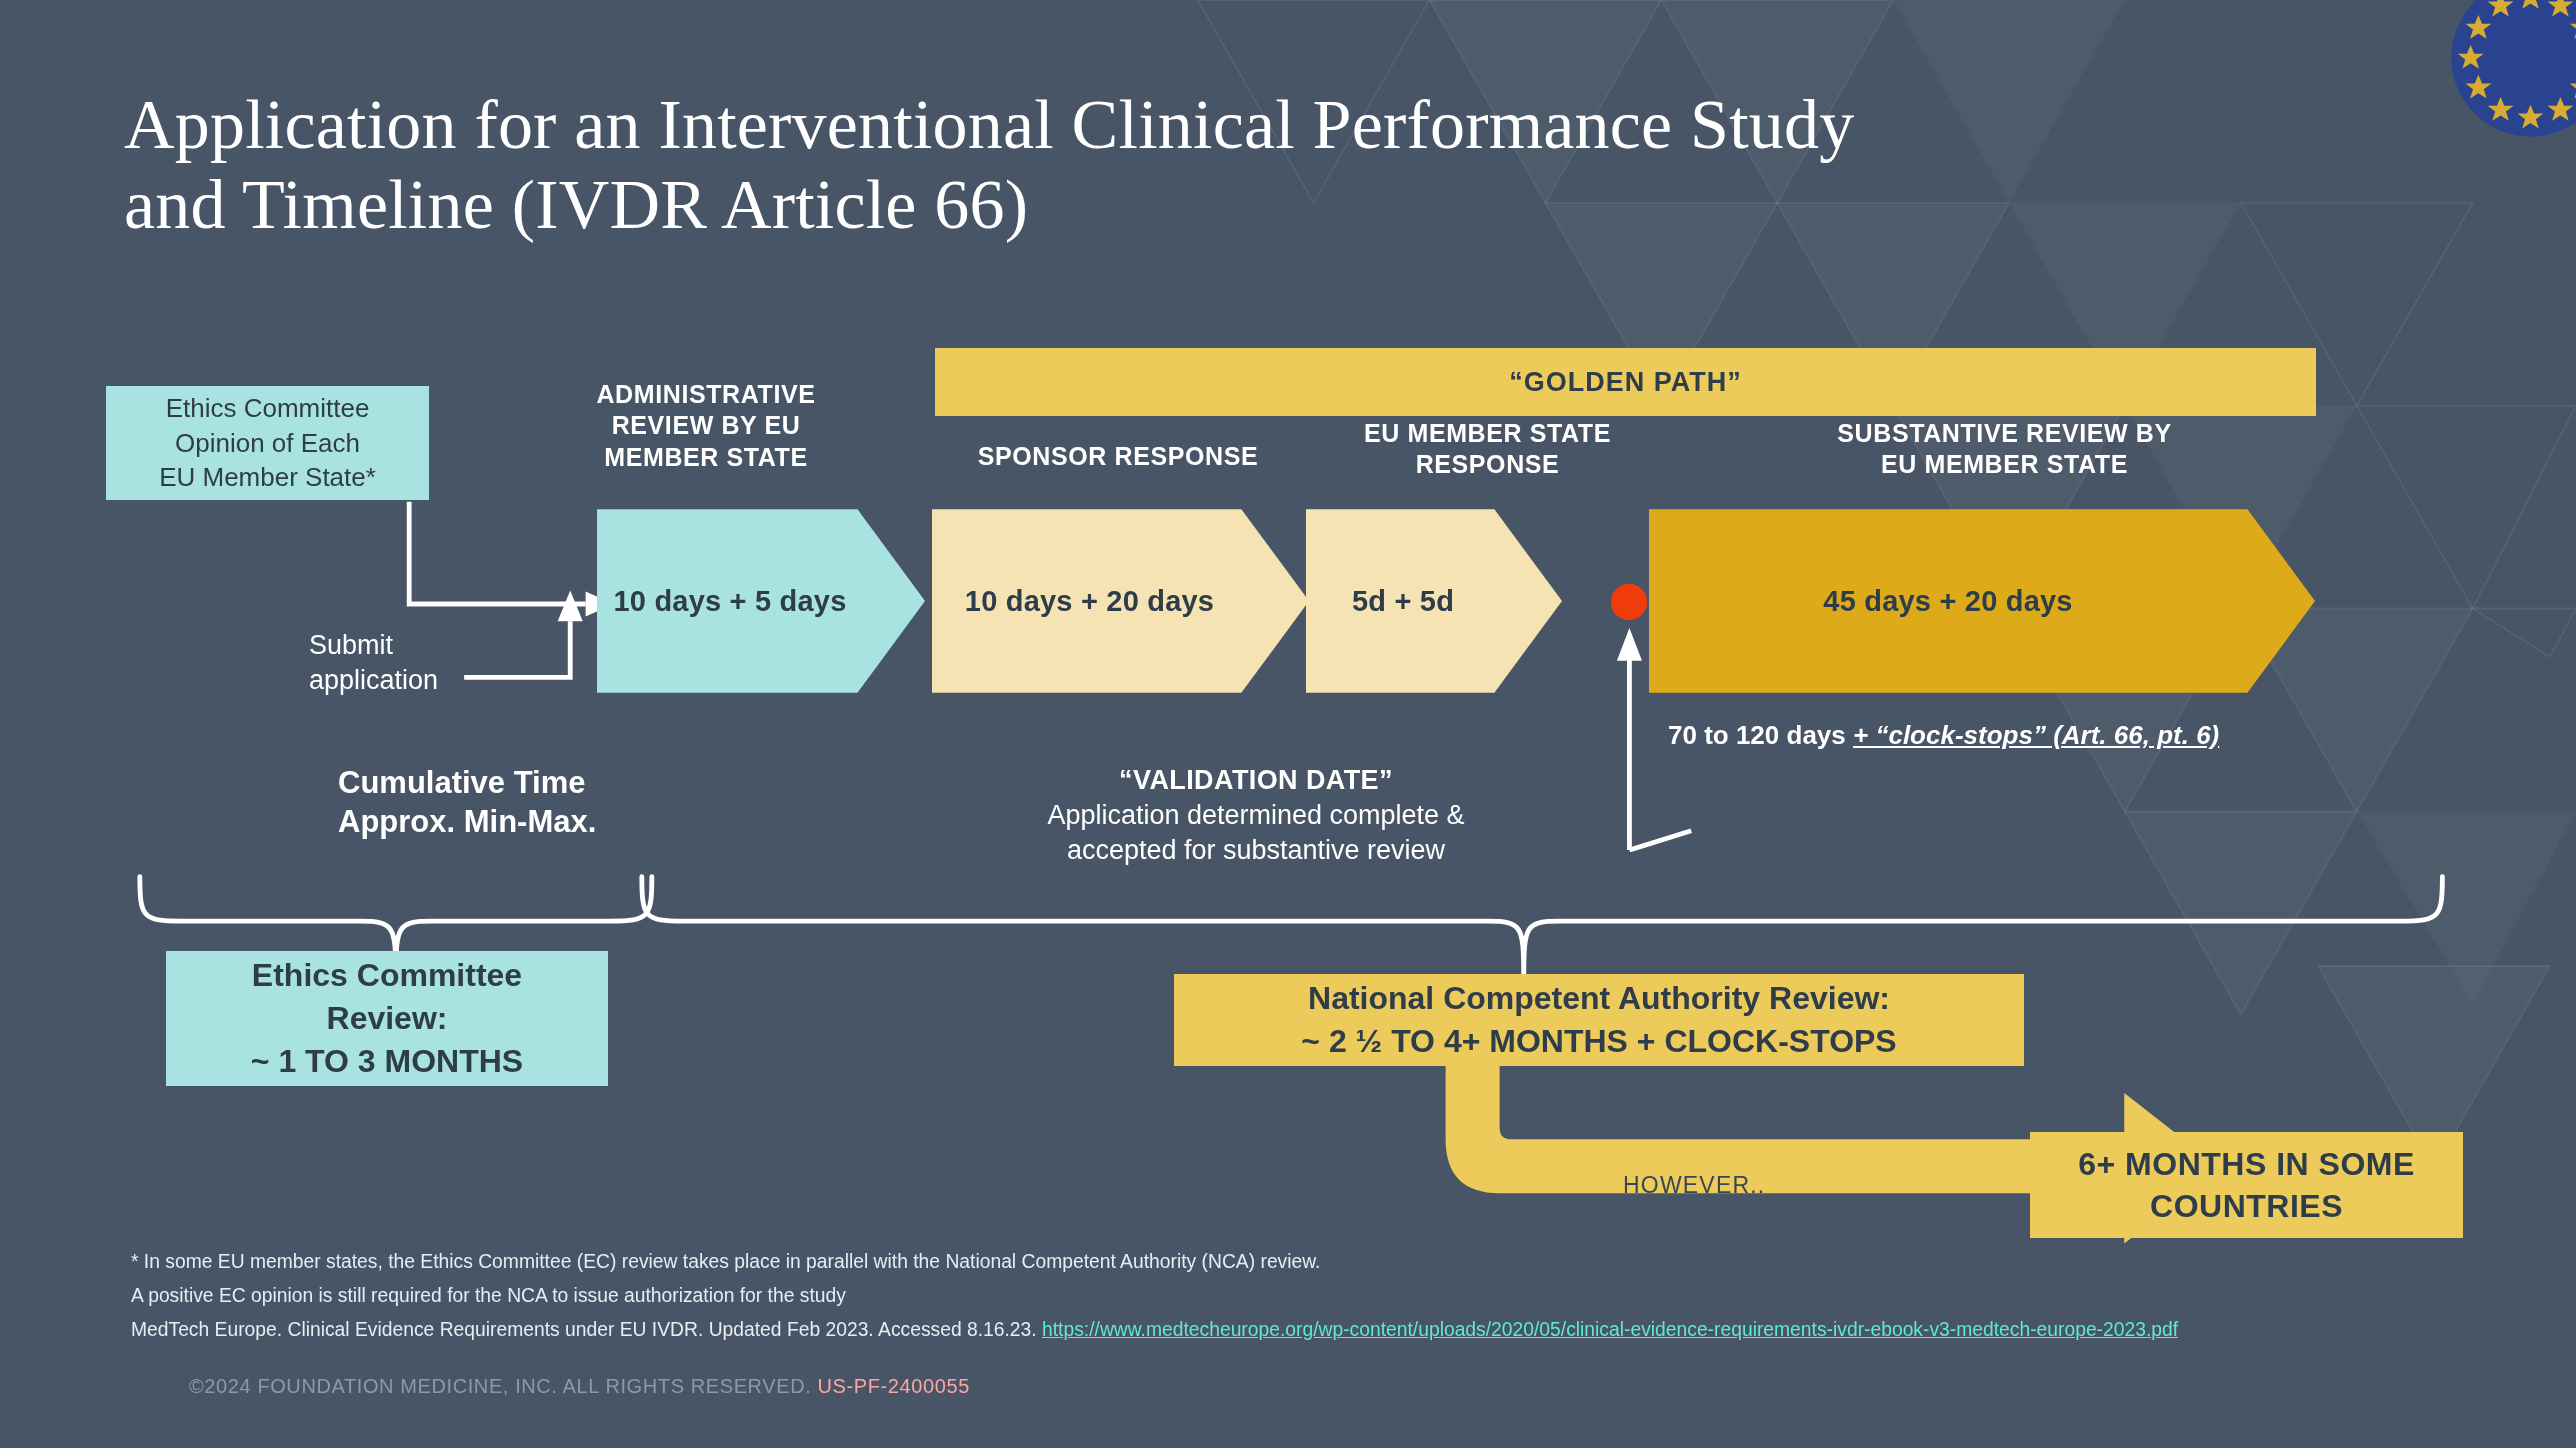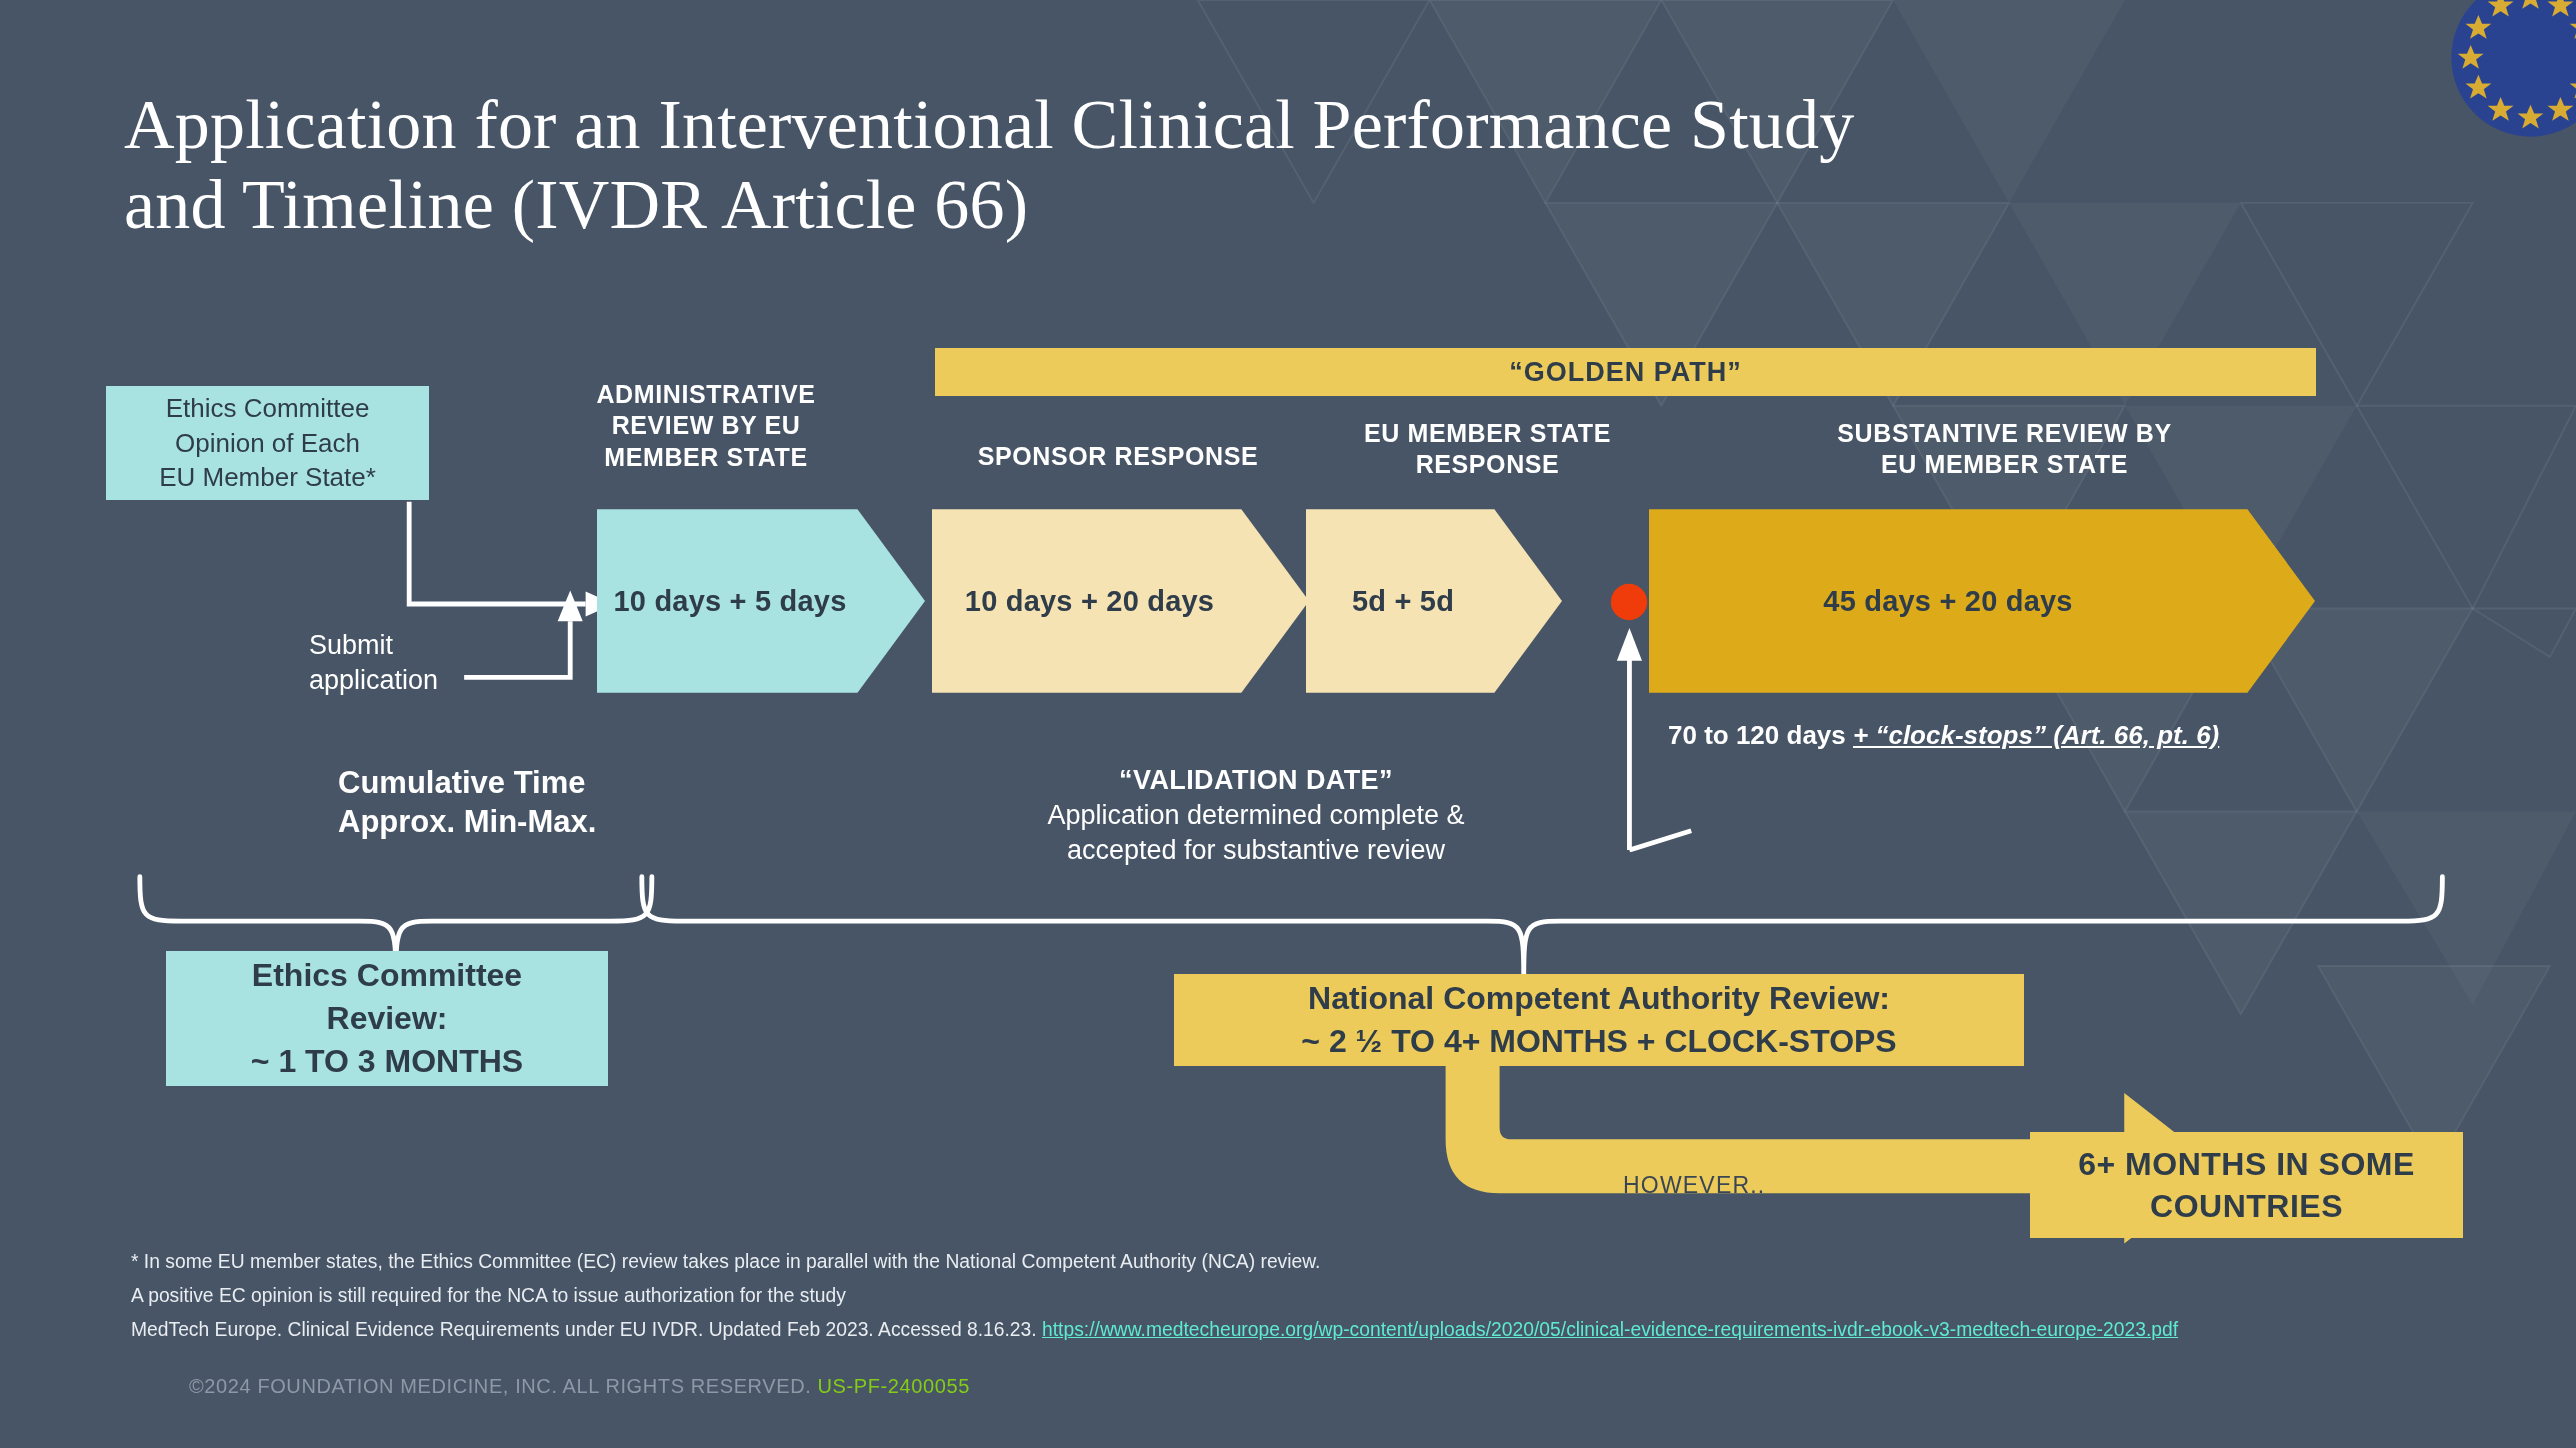--- a/index.html
+++ b/index.html
@@ -68,21 +68,21 @@
     position:absolute;color:#ffffff;font-size:27px;line-height:1.28;text-align:left;
   }
   .however{
     position:absolute;color:#3b4654;font-size:23px;letter-spacing:1.2px;
   }
   
   .fn{position:absolute;color:#e9edf1;font-size:19.3px;line-height:1.1;white-space:nowrap;}
   .fn a,.fn .u{color:#5eead4;text-decoration:underline;}
   .copy{position:absolute;font-size:20px;letter-spacing:0.6px;white-space:nowrap;}
   .copy .dim{color:#8e99a6;}
-  .copy .brt{color:#84cc16;}
+  .copy .brt{color:#fca5a5;}
   svg{display:block;}
 </style>
 </head>
 <body>
 
 <div id="slide">
 
   <svg id="bgpattern" viewBox="0 0 2667 1500" preserveAspectRatio="none">
     <g fill="#ffffff" fill-opacity="0.035" stroke="none">
       <polygon points="1480,0 1720,0 1600,210"></polygon>
@@ -171,21 +171,21 @@
     </div>
   </div>
 
   <svg style="position:absolute;left:406px;top:415px;" width="232" height="270" viewBox="0 0 240 280">
     <path d="M3,90 L3,196 L186,196" fill="none" stroke="#ffffff" stroke-width="5"></path>
     <polygon points="186,183 215,196 186,209" fill="#ffffff"></polygon>
     <path d="M60,272 L170,272 L170,214" fill="none" stroke="#ffffff" stroke-width="5"></path>
     <polygon points="157,214 170,182 183,214" fill="#ffffff"></polygon>
   </svg>
 
-  <div class="goldbanner" style="left:935px;top:348px;width:1381px;height:48px;">“GOLDEN PATH”</div>
+  <div class="goldbanner" style="left:935px;top:348px;width:1381px;height:68px;">“GOLDEN PATH”</div>
 
   <div class="hdr" style="left:537px;top:379px;width:338px;">
     <div>ADMINISTRATIVE</div>
     <div>REVIEW BY EU</div>
     <div>MEMBER STATE</div>
   </div>
 
   <div class="hdr" style="left:925px;top:441px;width:386px;">
     <div>SPONSOR RESPONSE</div>
   </div>

